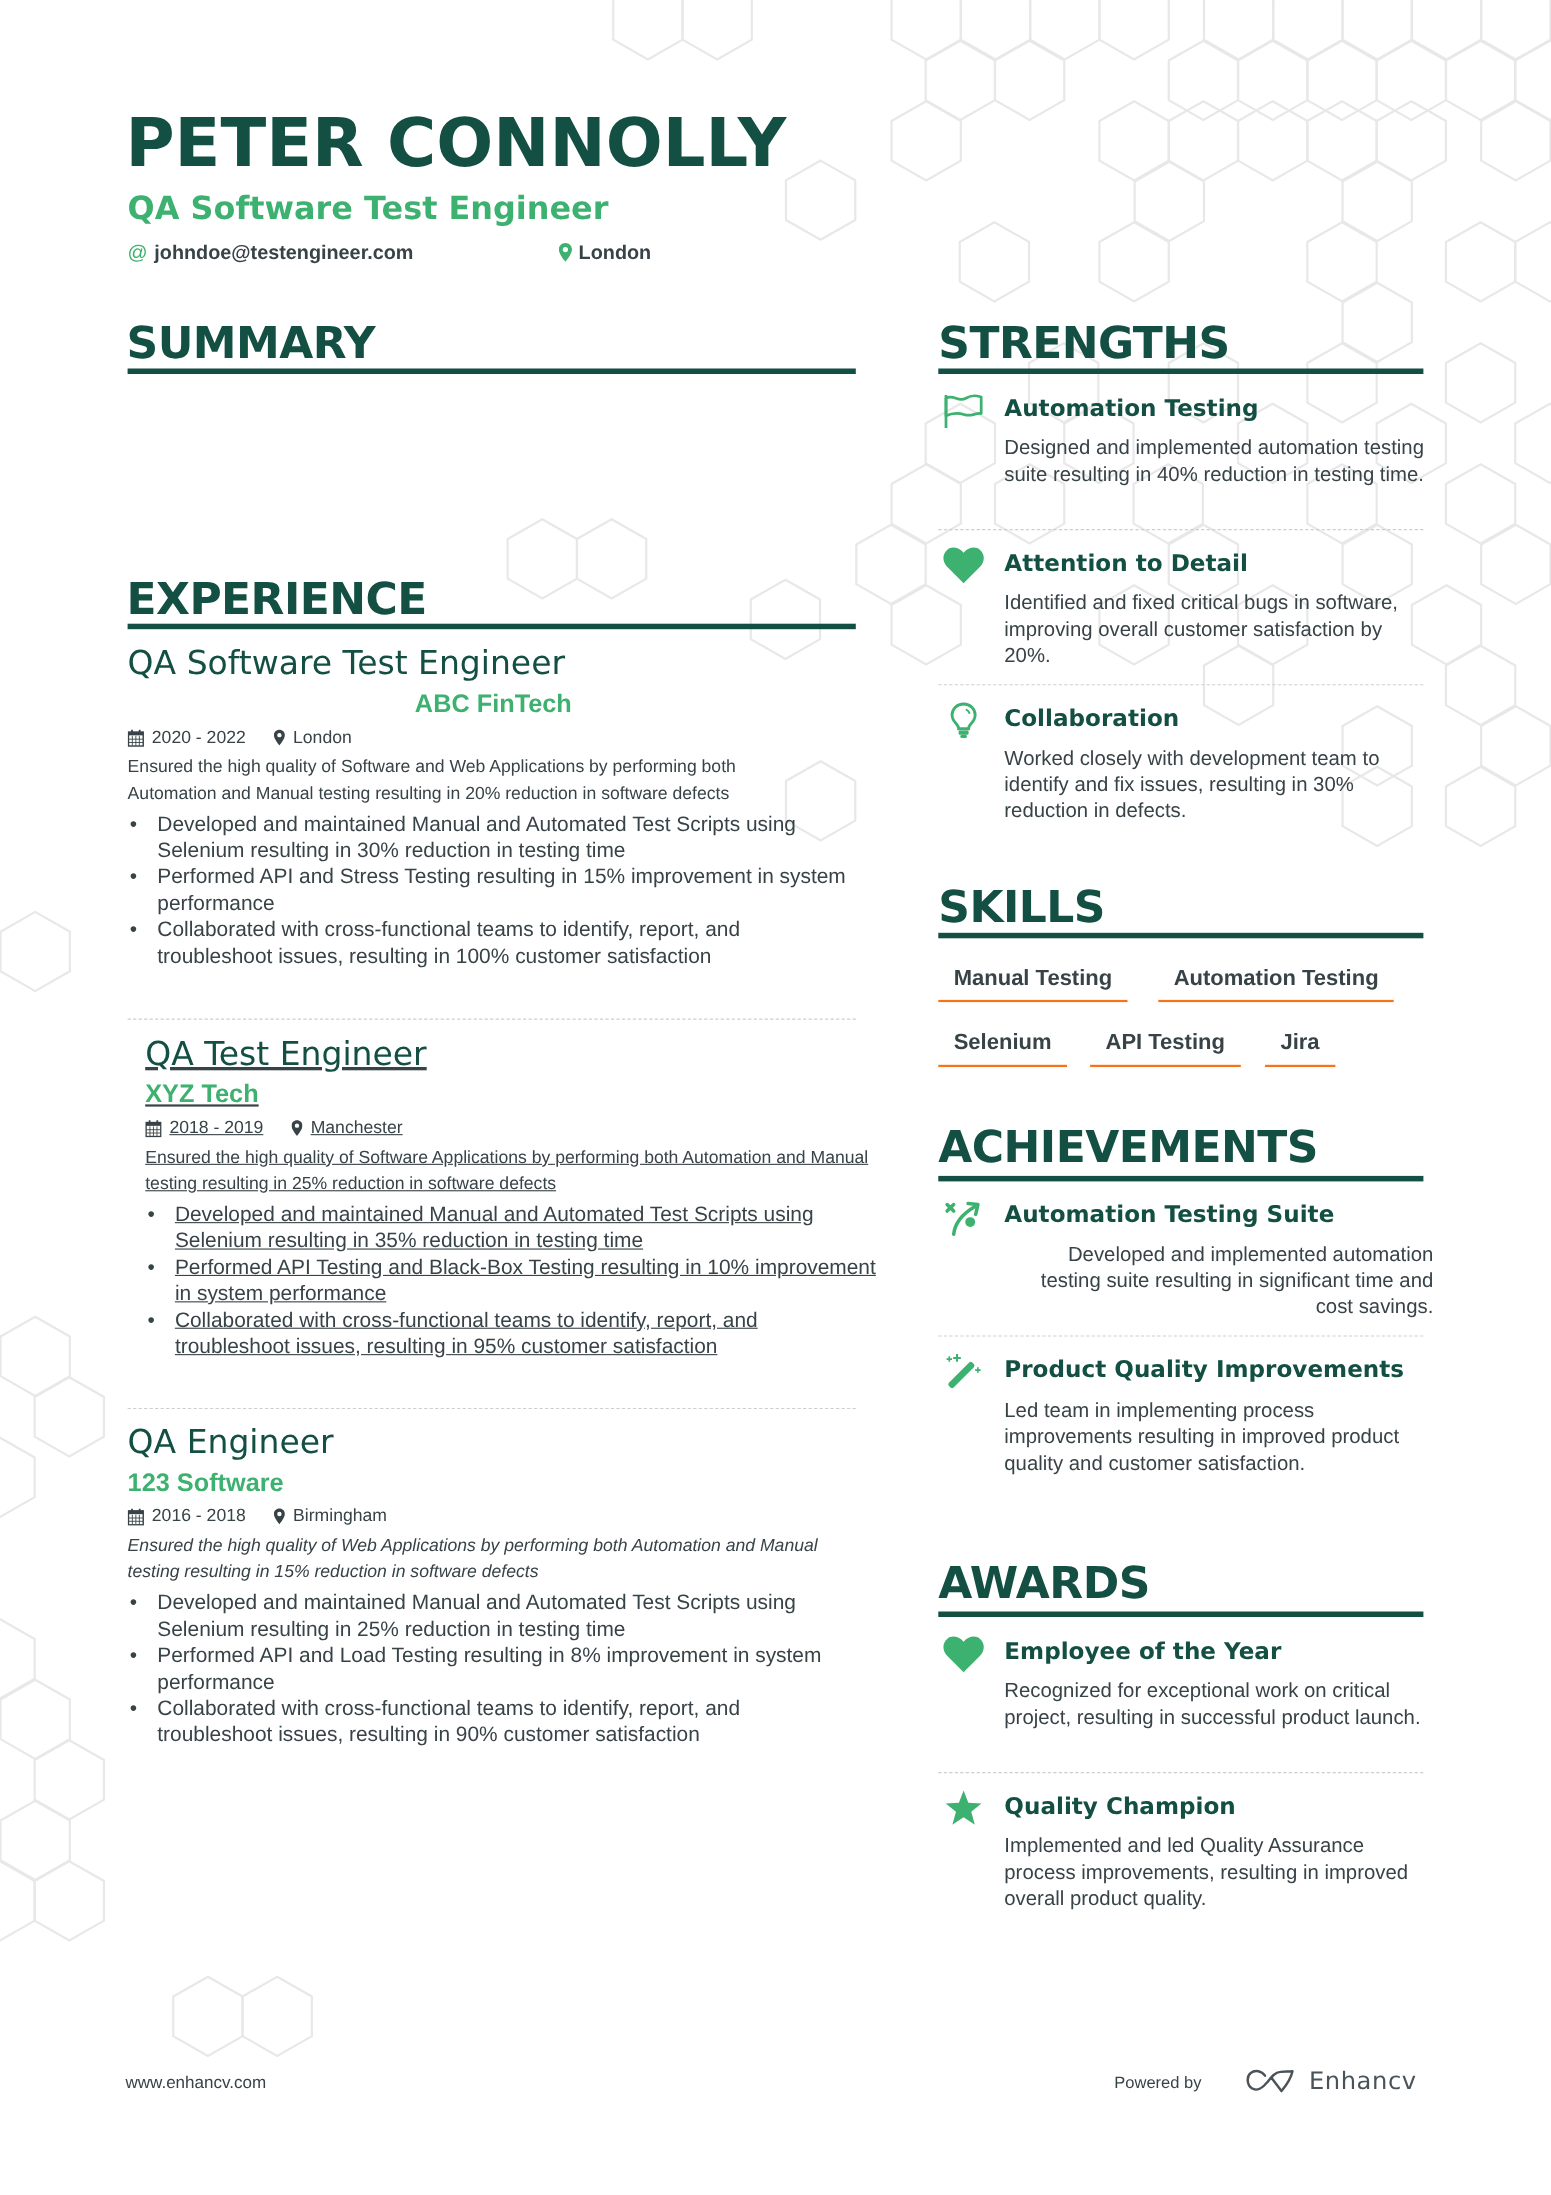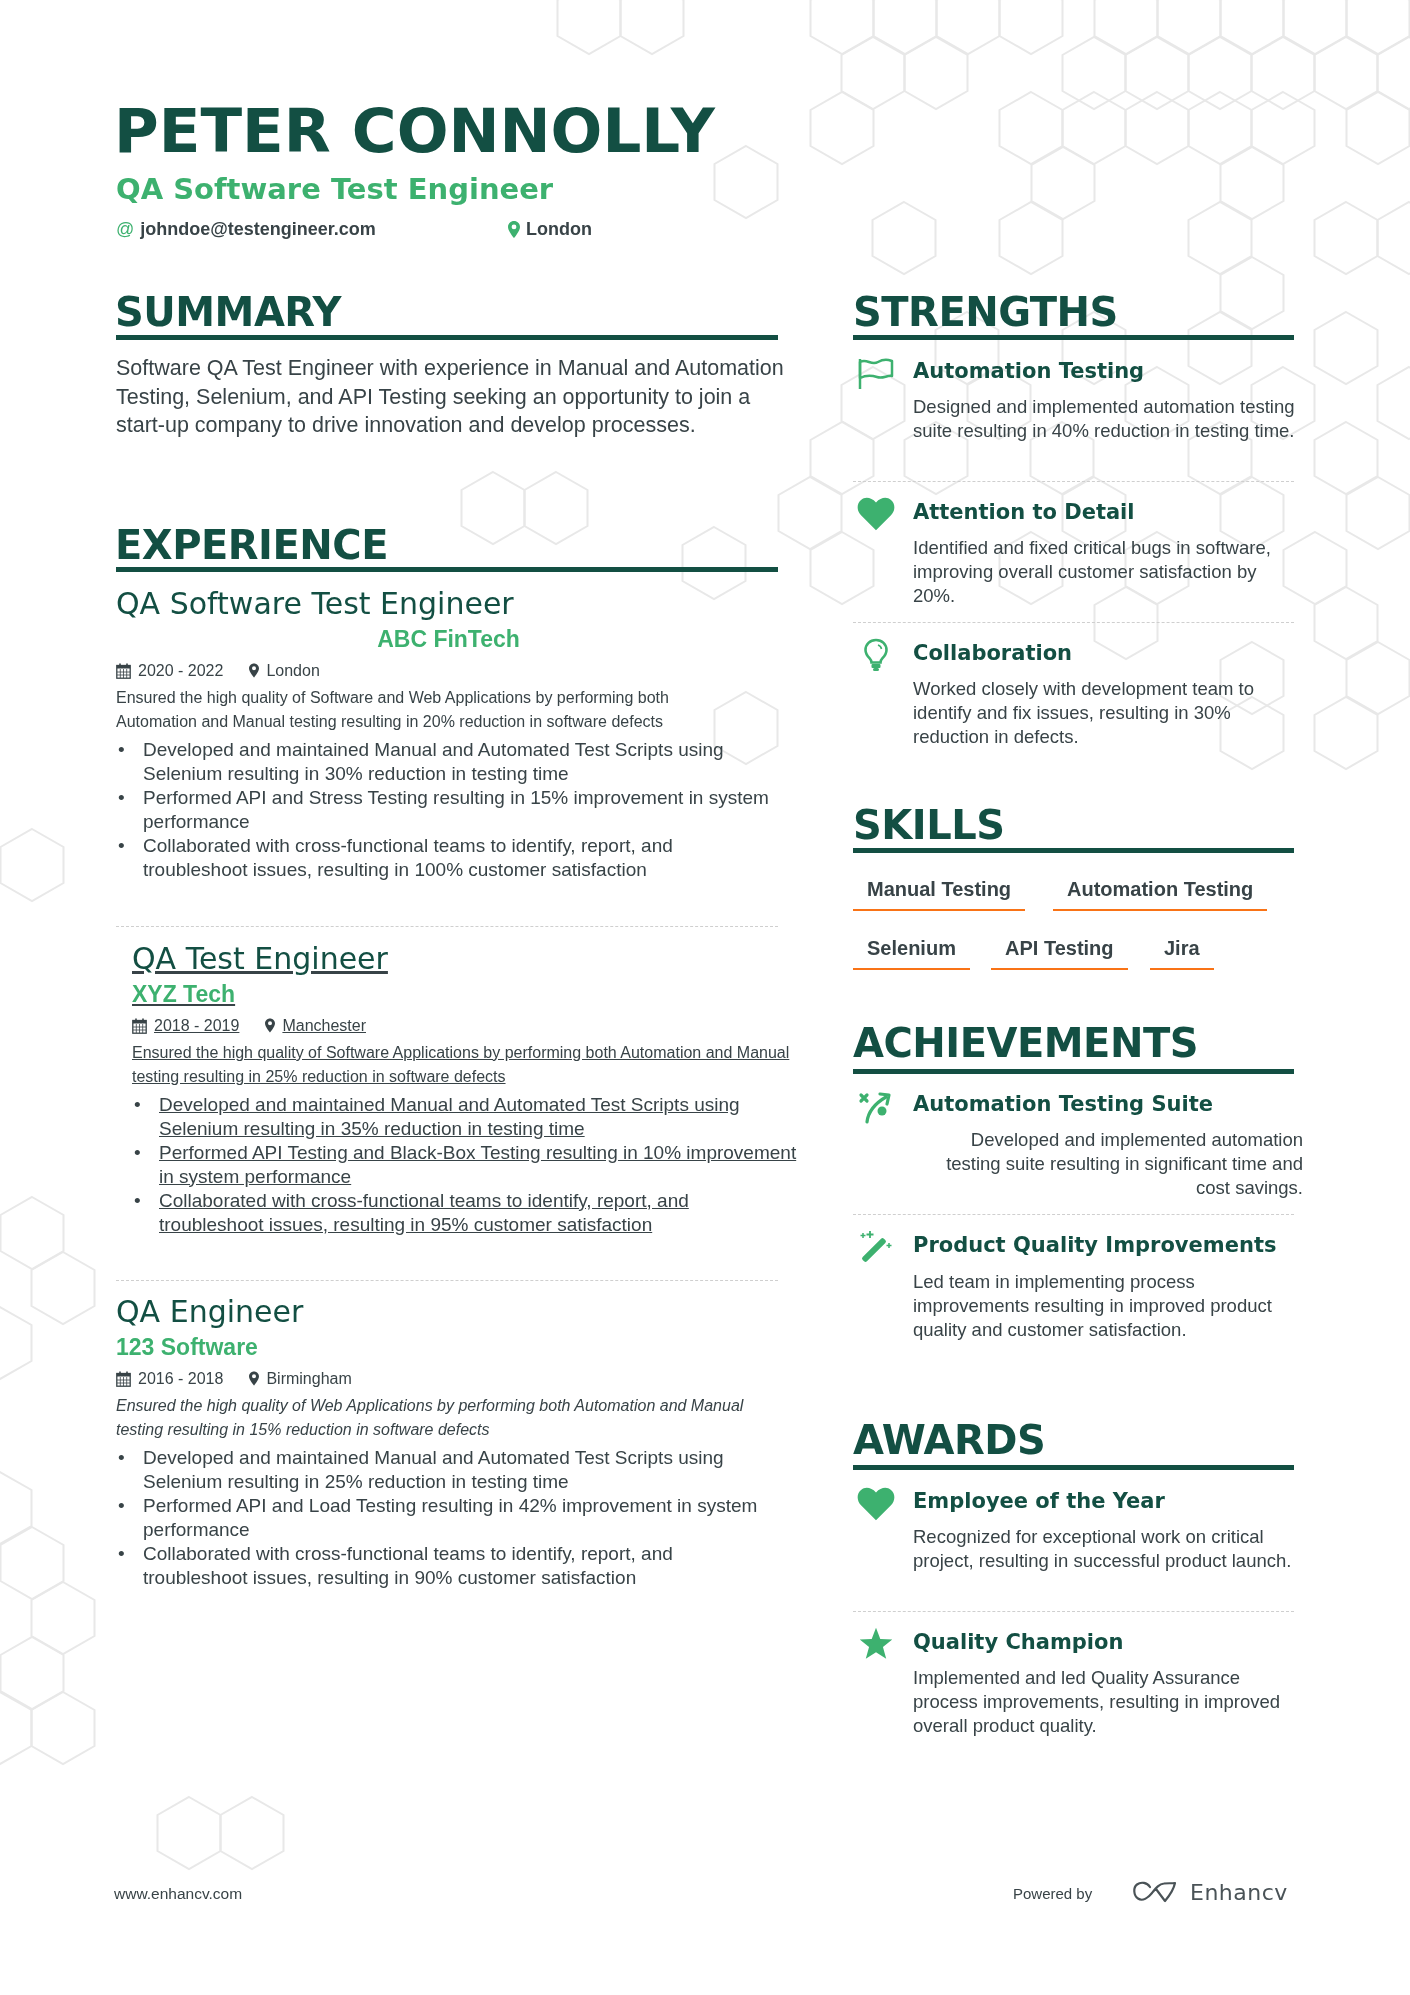--- a/index.html
+++ b/index.html
@@ -141,21 +141,20 @@
   </div>
   <div class="abs contact" style="left:508px;">
     <svg width="12" height="17" viewBox="0 0 12 17">
         <path d="M6 0C2.7 0 0 2.6 0 5.9 0 10 6 17 6 17s6-7 6-11.1C12 2.6 9.3 0 6 0zm0 8.3a2.4 2.4 0 110-4.8 2.4 2.4 0 010 4.8z" fill="#3db16f"></path>
       </svg>
     <span>London</span>
   </div>
 
   <div class="abs sec-title" style="left:115px; top:292px;">SUMMARY</div>
   <div class="abs sec-bar" style="left:116px; top:335px; width:662px;"></div>
-  <div class="abs para" style="left:116px; top:354px; width:670px;">Software QA Test Engineer with experience in Manual and Automation Testing, Selenium, and API Testing seeking an opportunity to join a start-up company to drive innovation and develop processes.</div>
 
   <div class="abs sec-title" style="left:115px; top:525px;">EXPERIENCE</div>
   <div class="abs sec-bar" style="left:116px; top:567px; width:662px;"></div>
 
   <div class="abs" style="left:116px; top:586px; width:665px;">
     <div class="job-title">QA Software Test Engineer</div>
     <div class="company" style="margin-top:4px;text-align:center;">ABC FinTech</div>
     <div class="meta" style="margin-top:8px;">
       <span class="item">
         <svg width="15" height="16" viewBox="0 0 15 16">
@@ -230,21 +229,21 @@
       <span class="item">
         <svg width="10" height="15" viewBox="0 0 12 17">
             <path d="M6 0C2.7 0 0 2.6 0 5.9 0 10 6 17 6 17s6-7 6-11.1C12 2.6 9.3 0 6 0zm0 8.3a2.4 2.4 0 110-4.8 2.4 2.4 0 010 4.8z" fill="#384347"></path>
           </svg>
         <span>Birmingham</span>
       </span>
     </div>
     <div class="desc" style="margin-top:6px; width:665px;font-style:italic;">Ensured the high quality of Web Applications by performing both Automation and Manual testing resulting in 15% reduction in software defects</div>
     <ul class="bullets" style="margin-top:4px;">
       <li>Developed and maintained Manual and Automated Test Scripts using Selenium resulting in 25% reduction in testing time</li>
-      <li>Performed API and Load Testing resulting in 42% improvement in system performance</li>
+      <li>Performed API and Load Testing resulting in 8% improvement in system performance</li>
       <li>Collaborated with cross-functional teams to identify, report, and troubleshoot issues, resulting in 90% customer satisfaction</li>
     </ul>
   </div>
 
   <div class="abs sec-title" style="left:853px; top:292px;">STRENGTHS</div>
   <div class="abs sec-bar" style="left:853px; top:335px; width:441px;"></div>
 
   <div class="abs r-icon" style="left:856px; top:354px;">
     <svg width="38" height="34" viewBox="0 0 38 34">
         <line x1="3" y1="2" x2="3" y2="32" stroke="#3db16f" stroke-width="2.5"></line>

